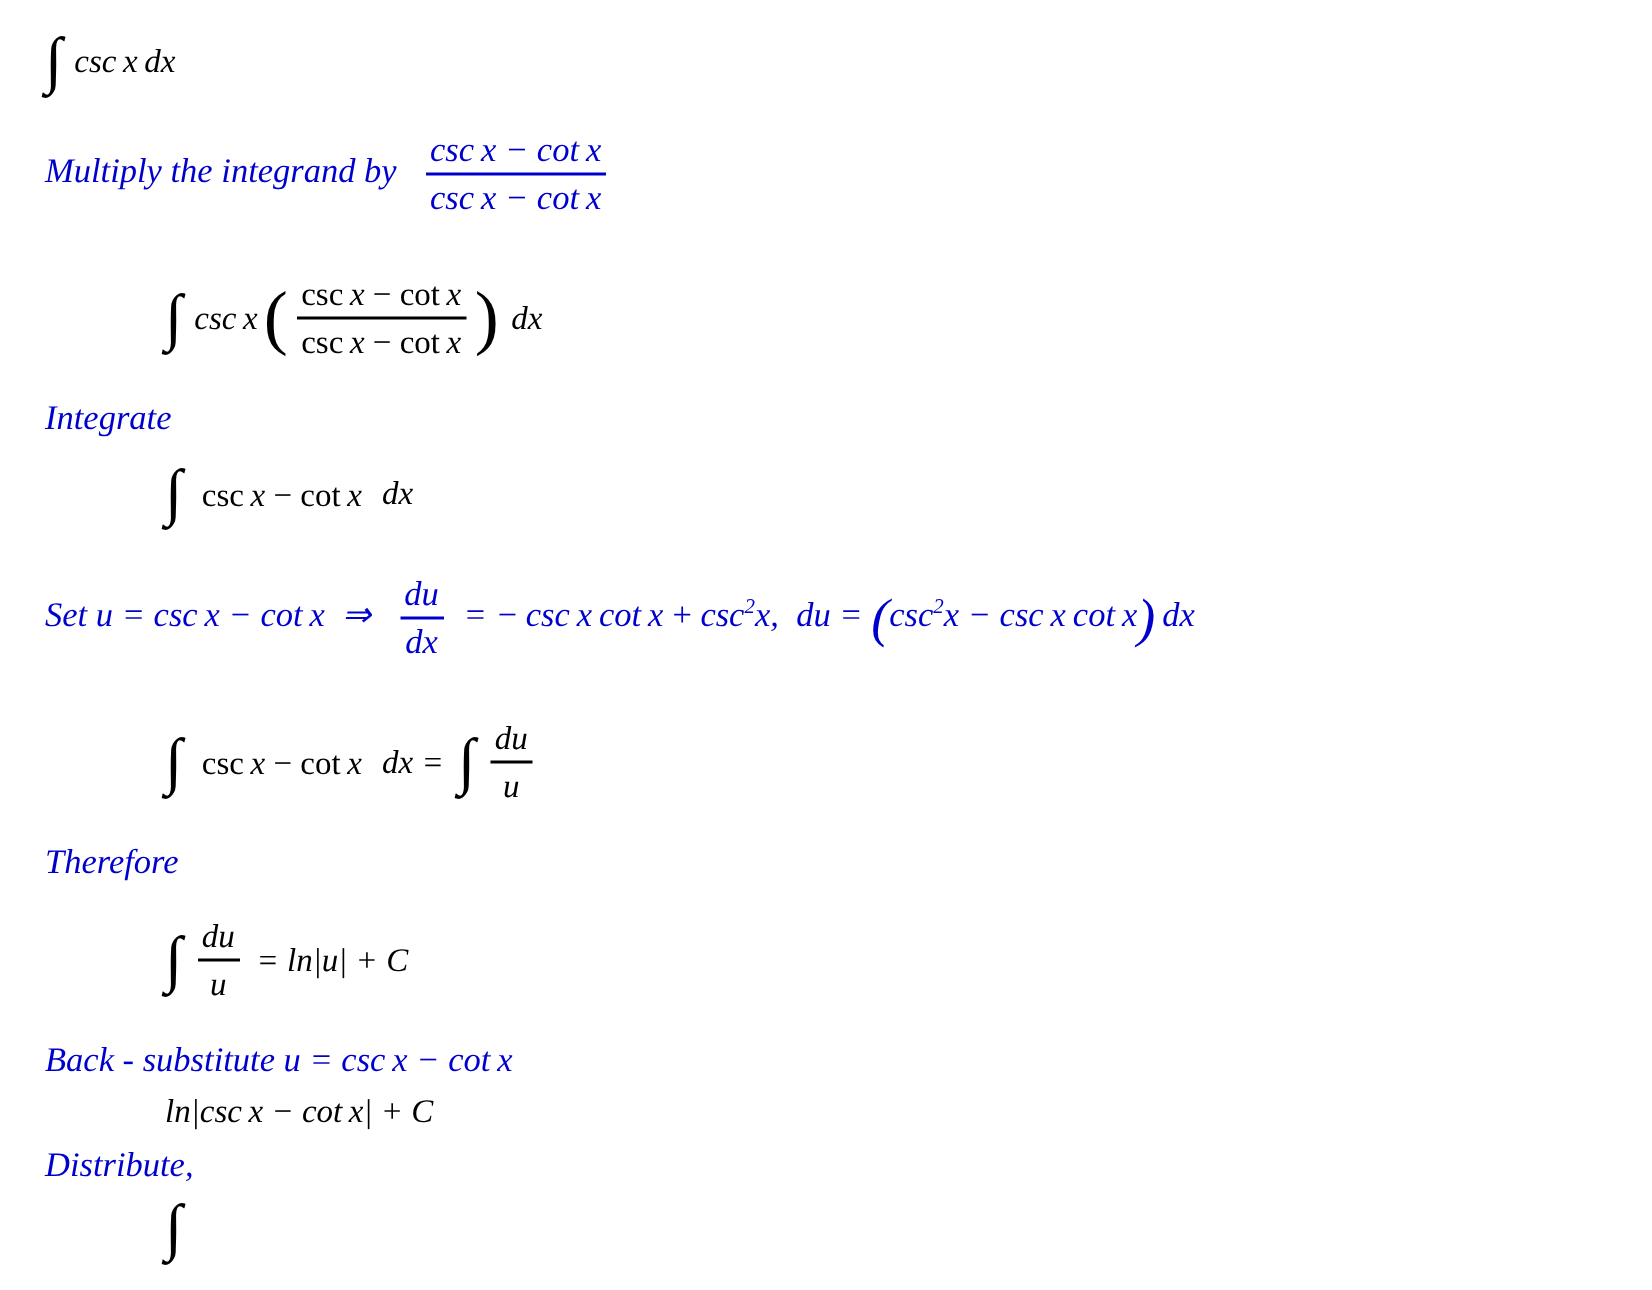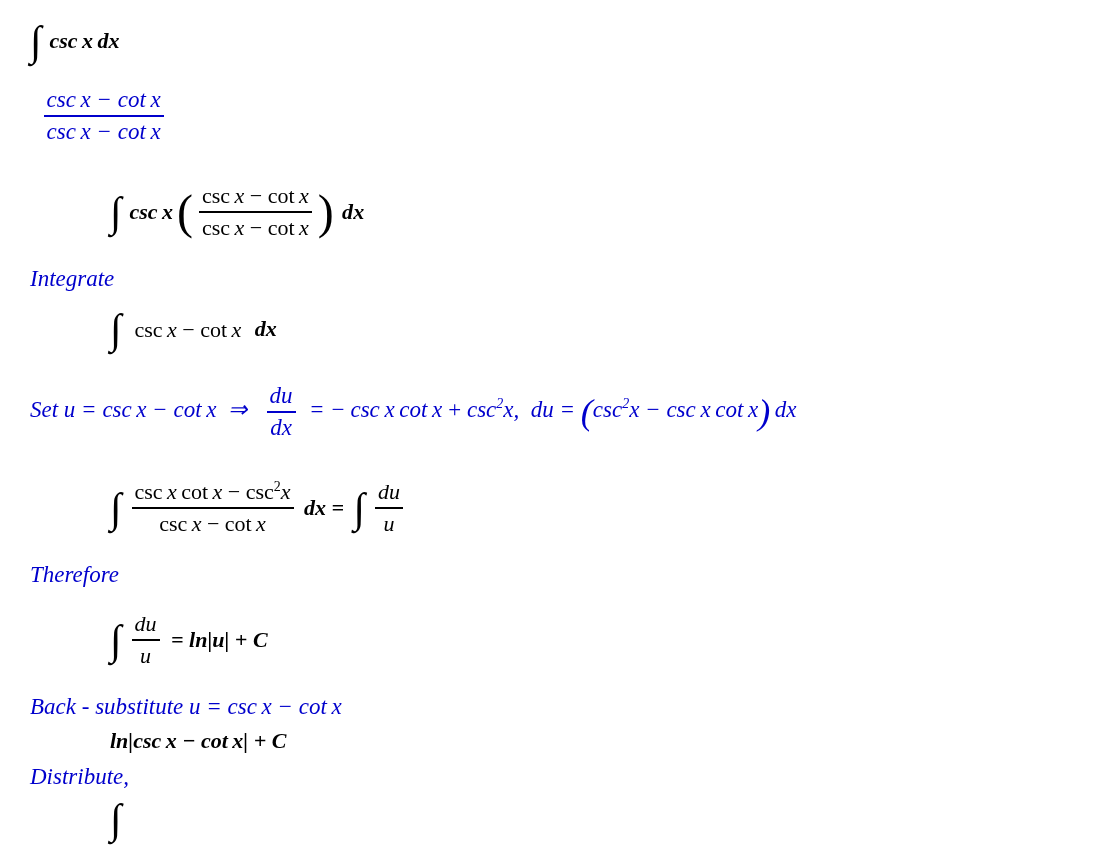--- a/index.html
+++ b/index.html
@@ -72,38 +72,38 @@
 
     .math-line {
       display: flex;
       align-items: center;
       flex-wrap: wrap;
       gap: 4px;
     }
 
     .italic {
       font-style: italic;
-      font-weight: bold;
     }
 
     .section {
       margin-bottom: 4px;
     }
   </style>
 </head>
 <body>
 
 <div class="section">
   <div class="math-line">
     <span class="integral-sign">∫</span>
     <span class="italic">csc <i>x</i> d<i>x</i></span>
   </div>
 </div>
 
 <div class="step-label">
+  <span>Multiply the integrand by</span>
   &nbsp;
   <span class="fraction">
     <span class="numer">csc <i>x</i> − cot <i>x</i></span>
     <span class="denom">csc <i>x</i> − cot <i>x</i></span>
   </span>
 </div>
 
 <div class="math-block">
   <div class="math-line">
     <span class="integral-sign">∫</span>
@@ -140,21 +140,20 @@
       <span class="denom"><i>dx</i></span>
     </span>
     &nbsp;= − csc <i>x</i> cot <i>x</i> + csc<sup>2</sup><i>x</i>,&nbsp;&nbsp;<i>du</i> = <span class="paren-large" style="font-size:36px;">(</span>csc<sup>2</sup><i>x</i> − csc <i>x</i> cot <i>x</i><span class="paren-large" style="font-size:36px;">)</span> <i>dx</i>
   </span>
 </div>
 
 <div class="math-block">
   <div class="math-line">
     <span class="integral-sign">∫</span>
     <span class="fraction">
-      <span class="numer">csc <i>x</i> cot <i>x</i> − csc<sup>2</sup><i>x</i></span>
       <span class="denom">csc <i>x</i> − cot <i>x</i></span>
     </span>
     <span class="italic"> d<i>x</i>&nbsp;=&nbsp;</span>
     <span class="integral-sign">∫</span>
     <span class="fraction">
       <span class="numer"><i>du</i></span>
       <span class="denom"><i>u</i></span>
     </span>
   </div>
 </div>

